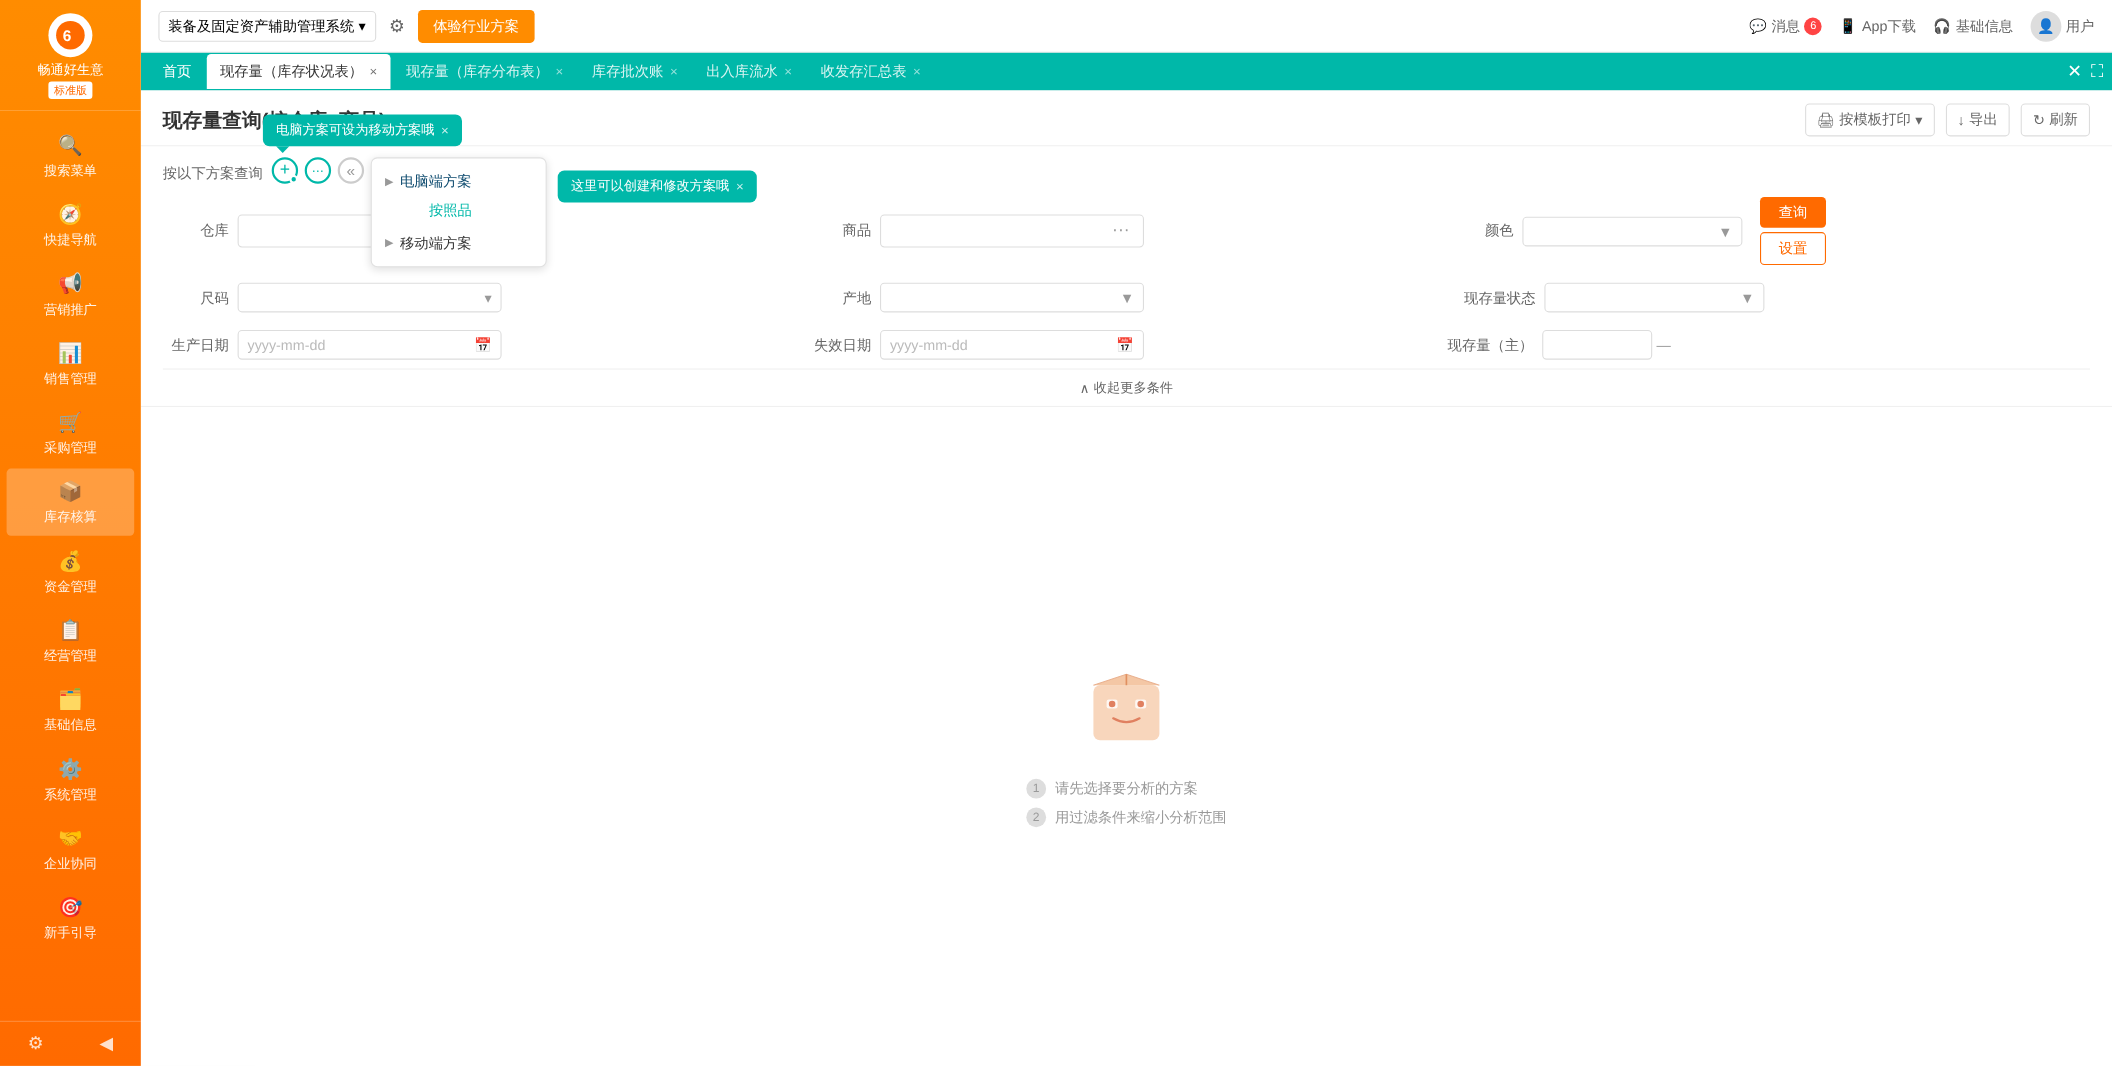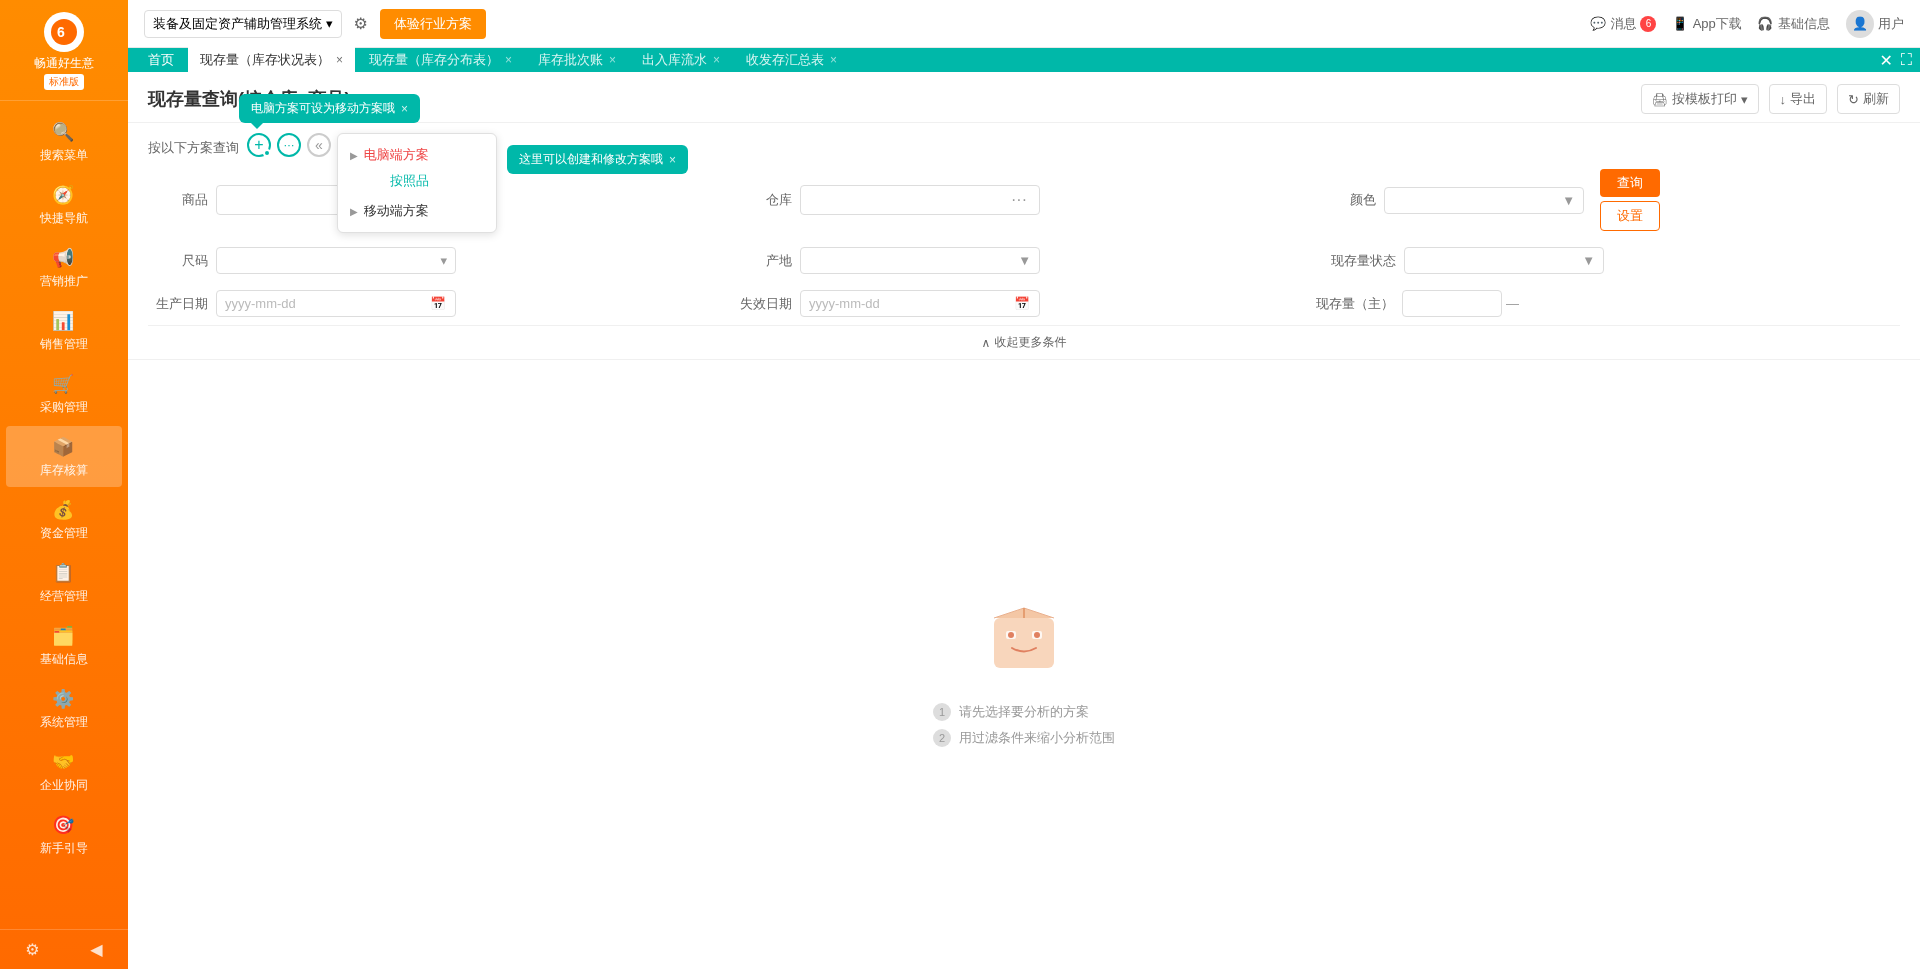--- a/index.html
+++ b/index.html
@@ -75,21 +75,21 @@
     }
     .top-header-right { display: flex; align-items: center; gap: 16px; color: #666; font-size: 13px; }
     .header-action { display: flex; align-items: center; gap: 4px; cursor: pointer; }
     .badge { background: #f44; color: white; border-radius: 50%; width: 16px; height: 16px; font-size: 10px; display: flex; align-items: center; justify-content: center; }
     .user-avatar { width: 28px; height: 28px; border-radius: 50%; background: #ddd; display: flex; align-items: center; justify-content: center; }
 
     
     .tab-bar {
       background: #00b8a9;
       display: flex; align-items: center;
-      height: 24px; flex-shrink: 0;
+      height: 34px; flex-shrink: 0;
       padding: 0 8px;
       gap: 2px;
       position: relative;
     }
     .tab-item {
       display: flex; align-items: center; gap: 6px;
       padding: 0 12px; height: 32px;
       border-radius: 4px 4px 0 0;
       cursor: pointer; font-size: 13px; color: rgba(255,255,255,0.85);
       white-space: nowrap;
@@ -399,21 +399,21 @@
             <div class="filter-more-btn">
               <span style="font-size:11px;">⋯</span>
             </div>
             <div class="filter-back-btn">
               <span>«</span>
             </div>
 
             <div style="position:absolute; left:90px; top:0; background:white; border:1px solid #e0e0e0; border-radius:6px; padding:8px 0; min-width:160px; z-index:50; box-shadow:0 2px 8px rgba(0,0,0,0.12);">
               <div style="display:flex; align-items:center; gap:6px; padding:4px 12px;">
                 <span style="color:#999; font-size:10px;">▶</span>
-                <span style="color:#ef4444; font-size:13px;">电脑端方案</span>
+                <span style="color:#0c4a6e; font-size:13px;">电脑端方案</span>
               </div>
               <div style="padding-left:40px;">
                 <div style="display:flex; align-items:center; gap:4px; padding:4px 12px; color:#00b8a9; font-size:13px; cursor:pointer;">
                   <span>按照品</span>
                 </div>
               </div>
               <div style="display:flex; align-items:center; gap:6px; padding:4px 12px; margin-top:4px;">
                 <span style="color:#999; font-size:10px;">▶</span>
                 <span style="color:#333; font-size:13px;">移动端方案</span>
               </div>
@@ -422,28 +422,28 @@
             <div class="tooltip-bubble" style="position:absolute; left:260px; top:12px;">
               <span>这里可以创建和修改方案哦</span>
               <span class="tooltip-close">×</span>
             </div>
           </div>
         </div>
 
         <div style="display:grid; grid-template-columns: 1fr 1fr 1fr; gap:8px 0; padding: 4px 0 0 0; position:relative;">
 
           <div class="filter-field">
-            <span class="field-label">商品</span>
+            <span class="field-label">仓库</span>
             <div class="field-select-wrapper" style="flex:1; max-width:240px;">
               <span style="color:#bbb;"></span>
               <span class="dots-btn">···</span>
             </div>
           </div>
           <div class="filter-field">
-            <span class="field-label">仓库</span>
+            <span class="field-label">商品</span>
             <div class="field-select-wrapper" style="flex:1; max-width:240px;">
               <span style="color:#bbb;"></span>
               <span class="dots-btn">···</span>
             </div>
           </div>
           <div class="filter-field" style="display:flex; align-items:center; gap:8px;">
             <span class="field-label">颜色</span>
             <div class="field-select-wrapper" style="flex:1; max-width:200px;">
               <span style="color:#bbb;"></span>
               <span style="color:#999;">▼</span>

